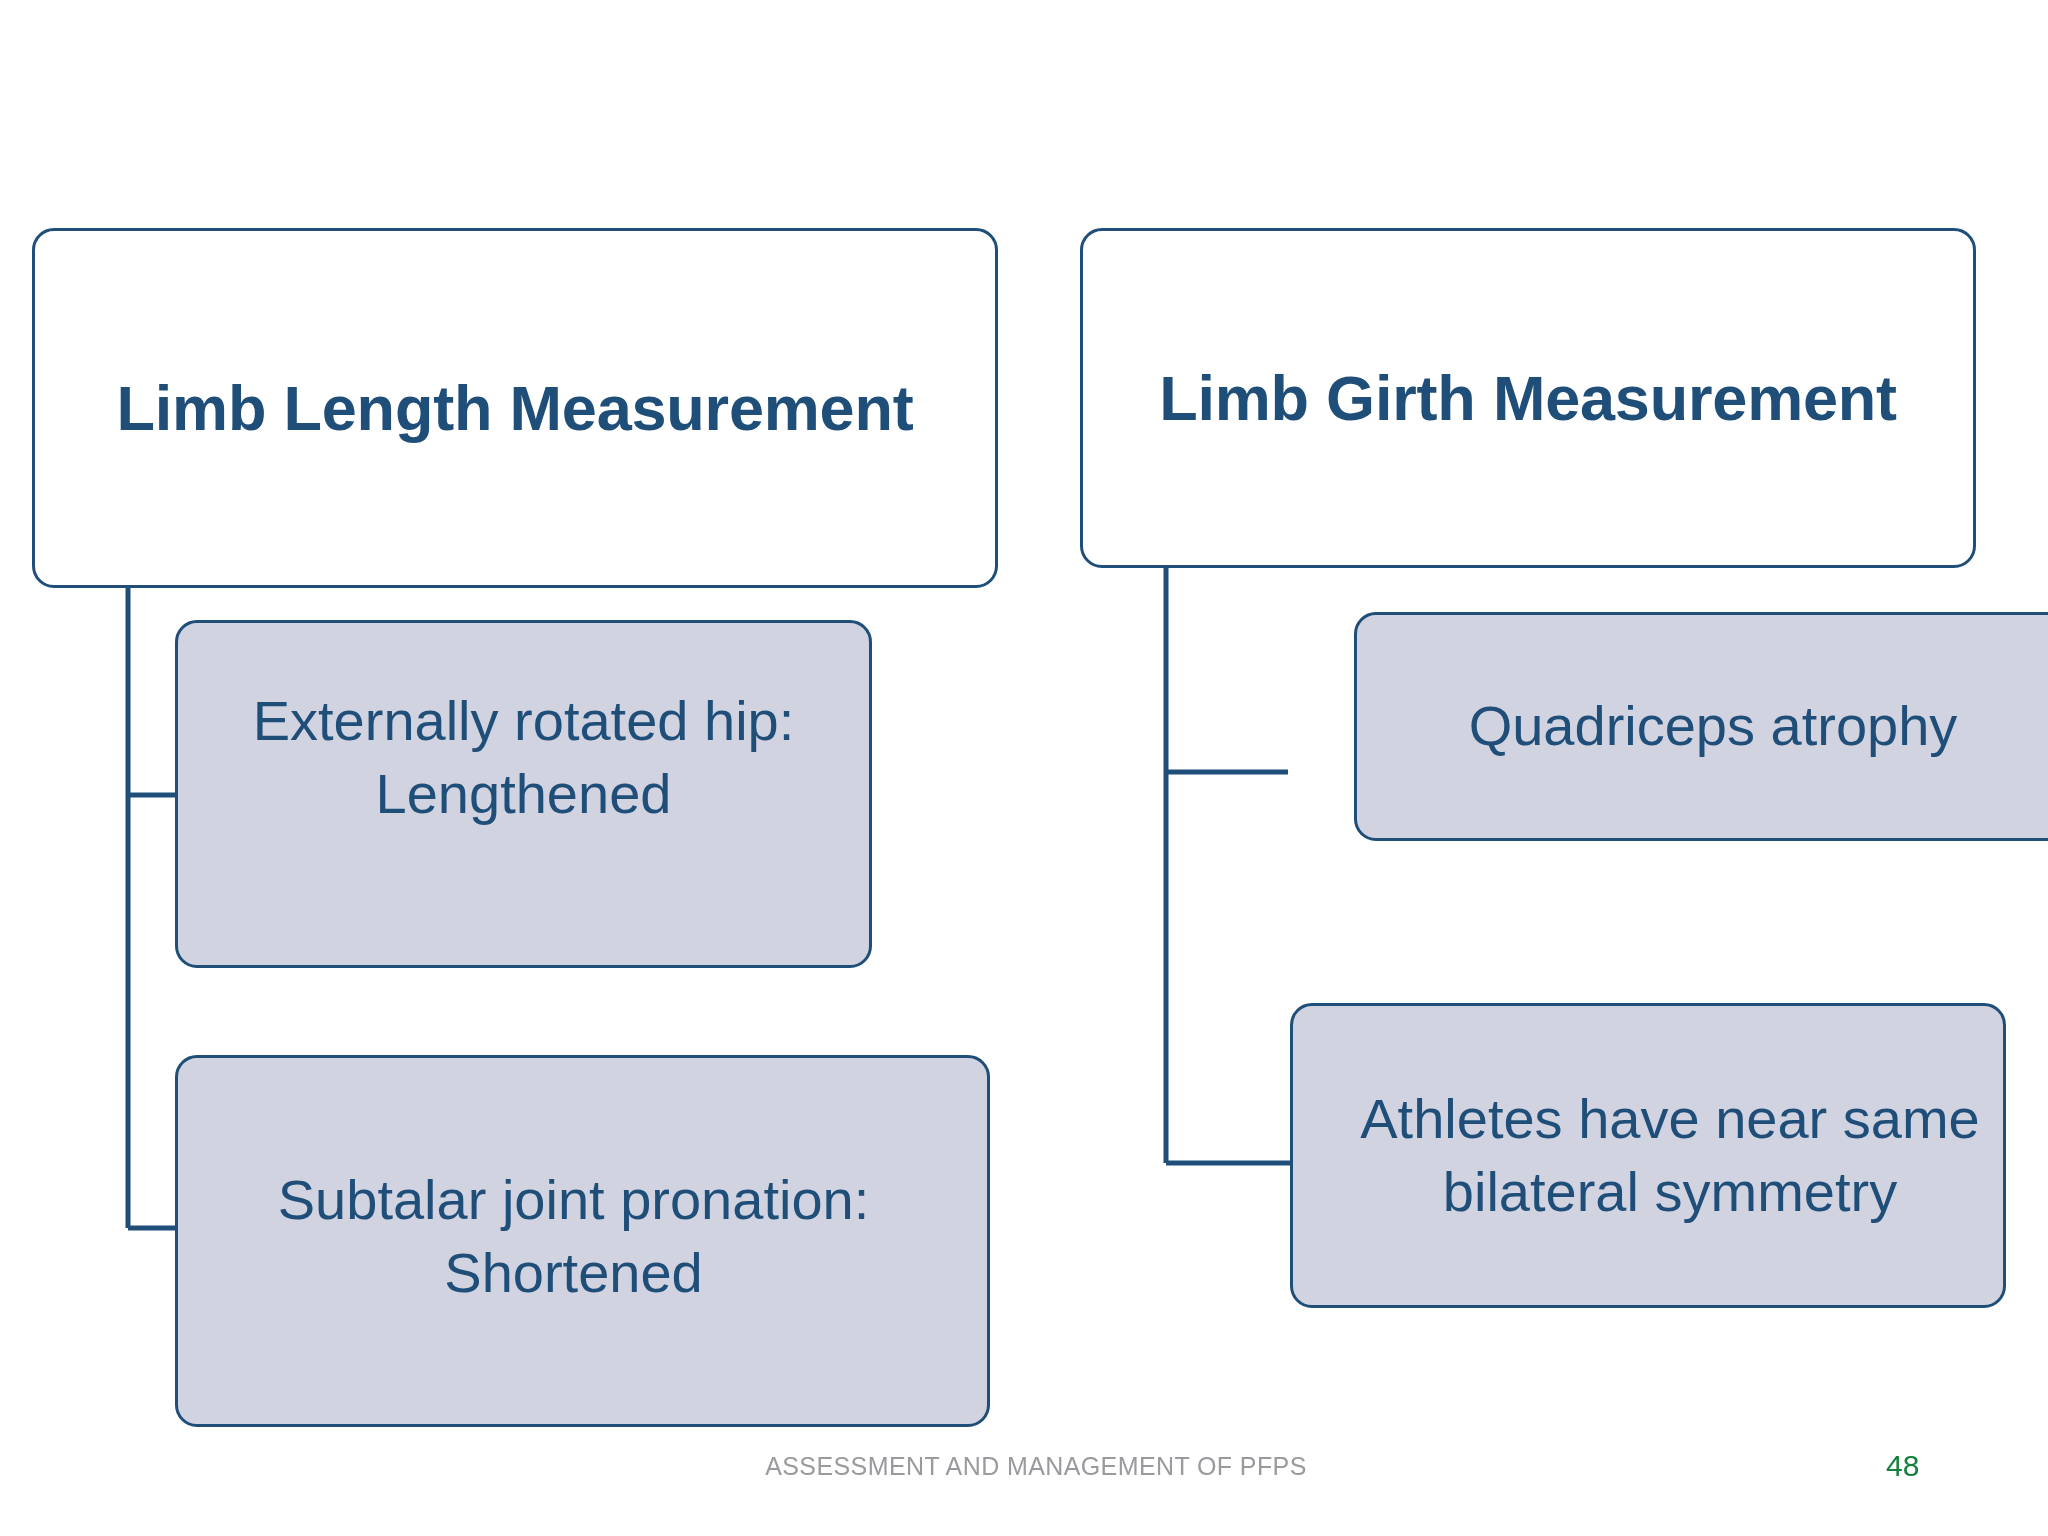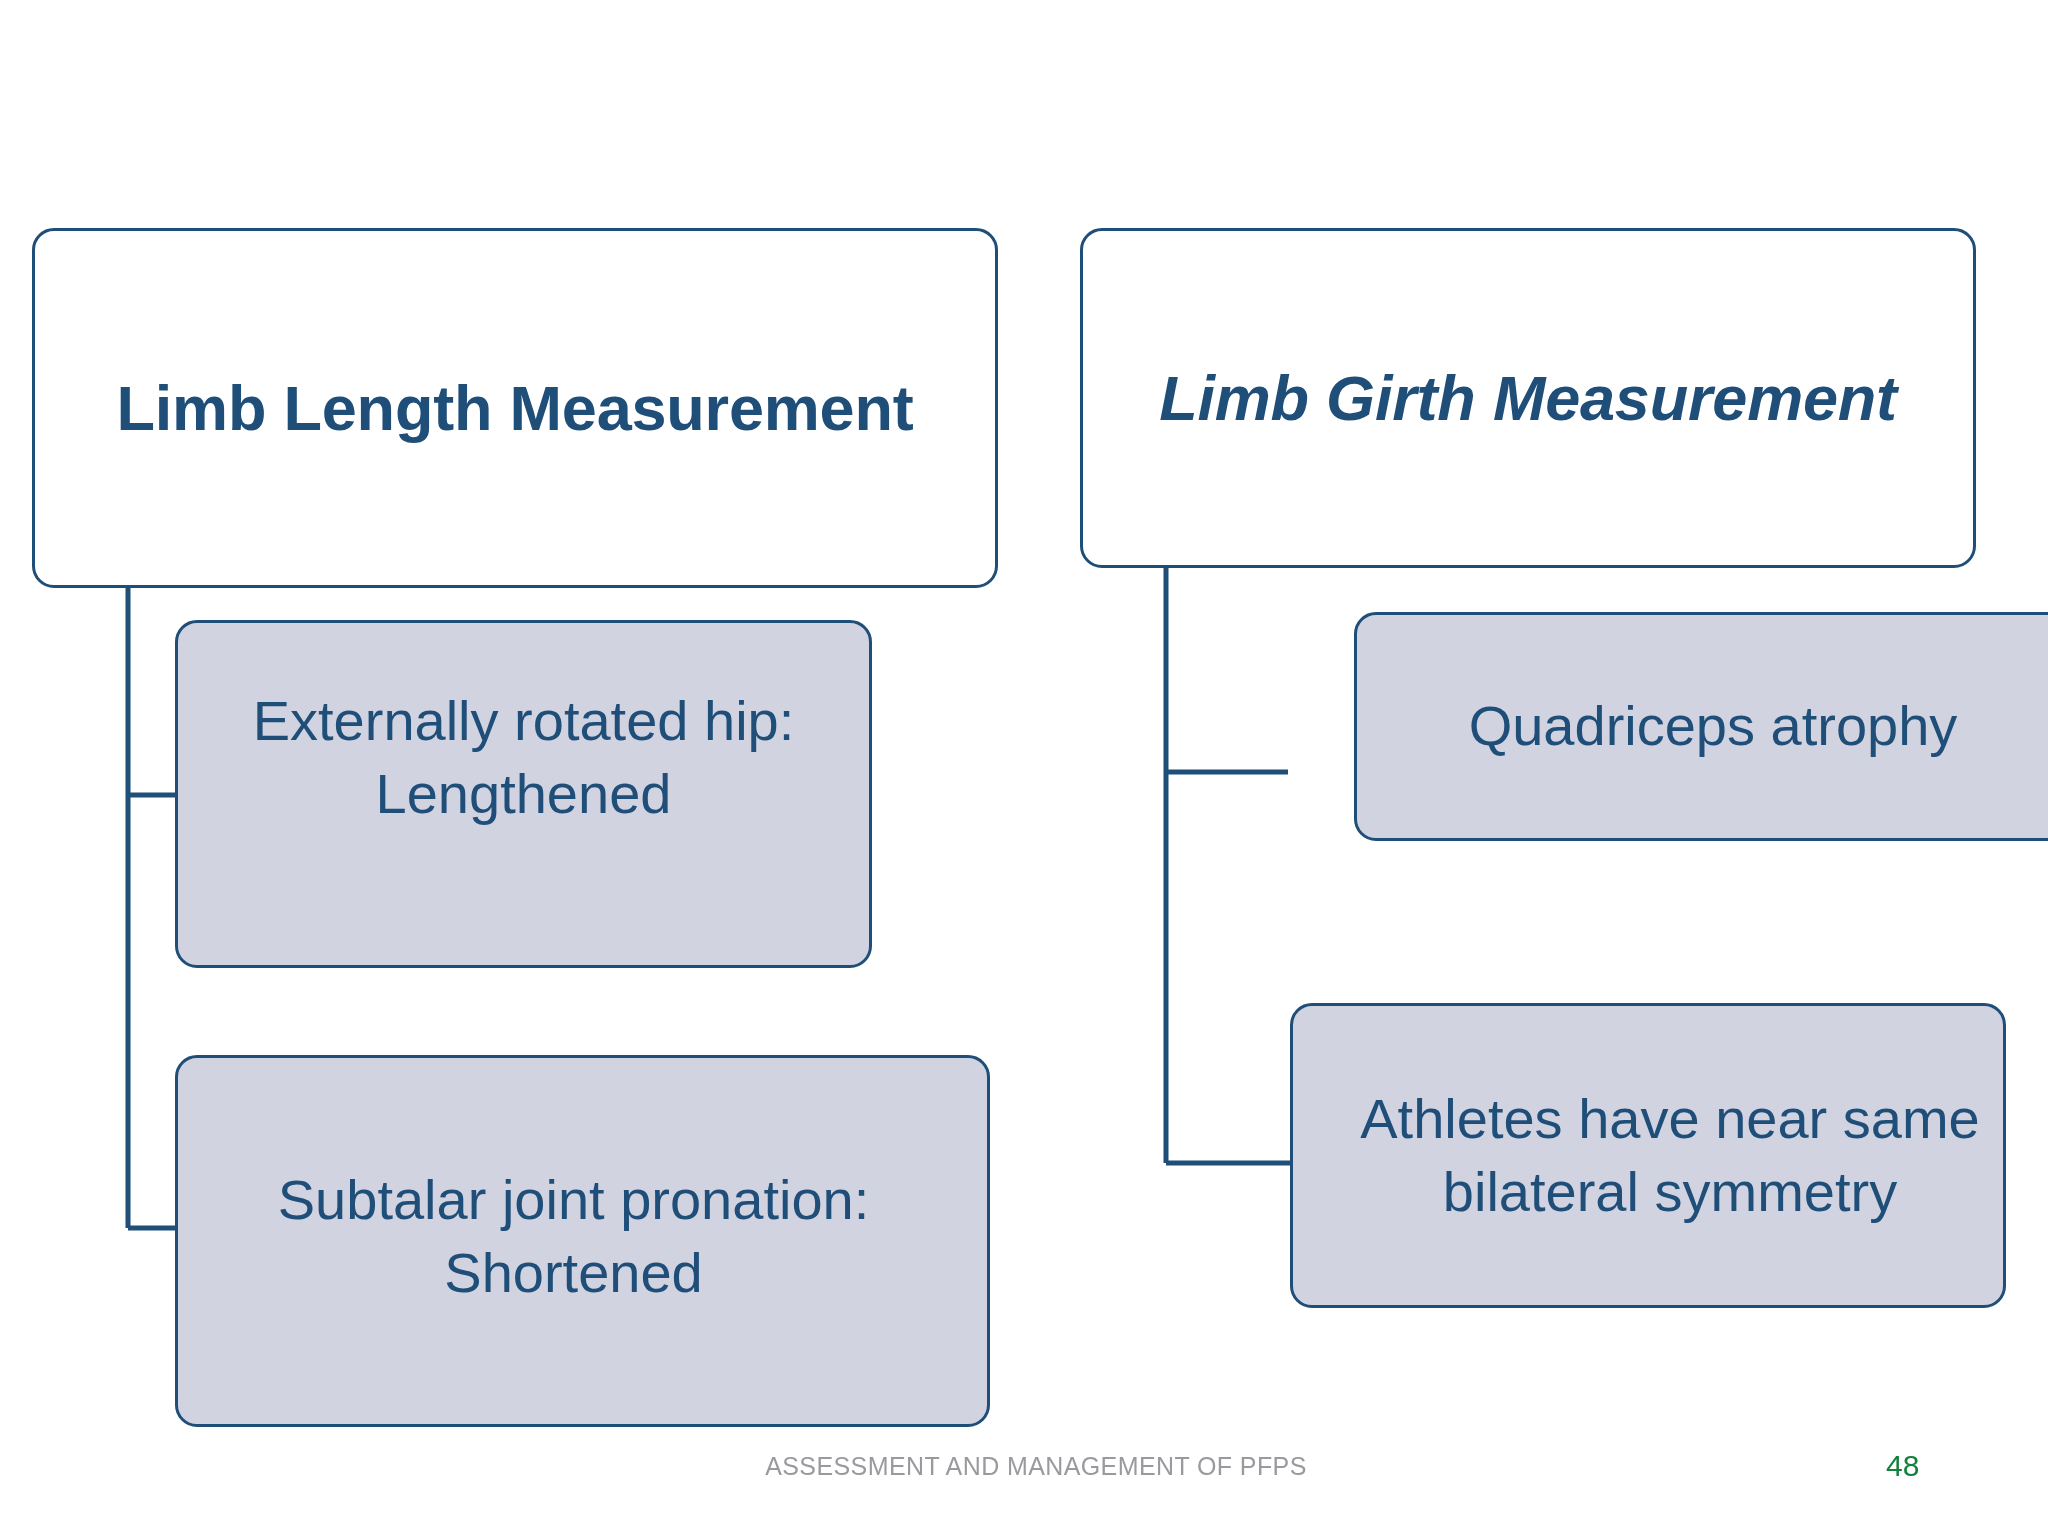--- a/index.html
+++ b/index.html
@@ -45,21 +45,21 @@
   .header-box .label {
     font-size: 63px;
     font-weight: bold;
     line-height: 1.28;
     color: #1f4e79;
     letter-spacing: -0.2px;
     padding: 0 18px;
   }
 
   #header-left  { left: 32px;   top: 228px; width: 966px; height: 360px; }
-  #header-right { left: 1080px; top: 228px; width: 896px; height: 340px; font-style: italic; }
+  #header-right { left: 1080px; top: 228px; width: 896px; height: 340px; }
 
   
   .leaf-box {
     position: absolute;
     background: #d2d3e1;
     border: 3px solid #1f4e79;
     border-radius: 22px;
     display: flex;
     align-items: center;
     justify-content: center;

